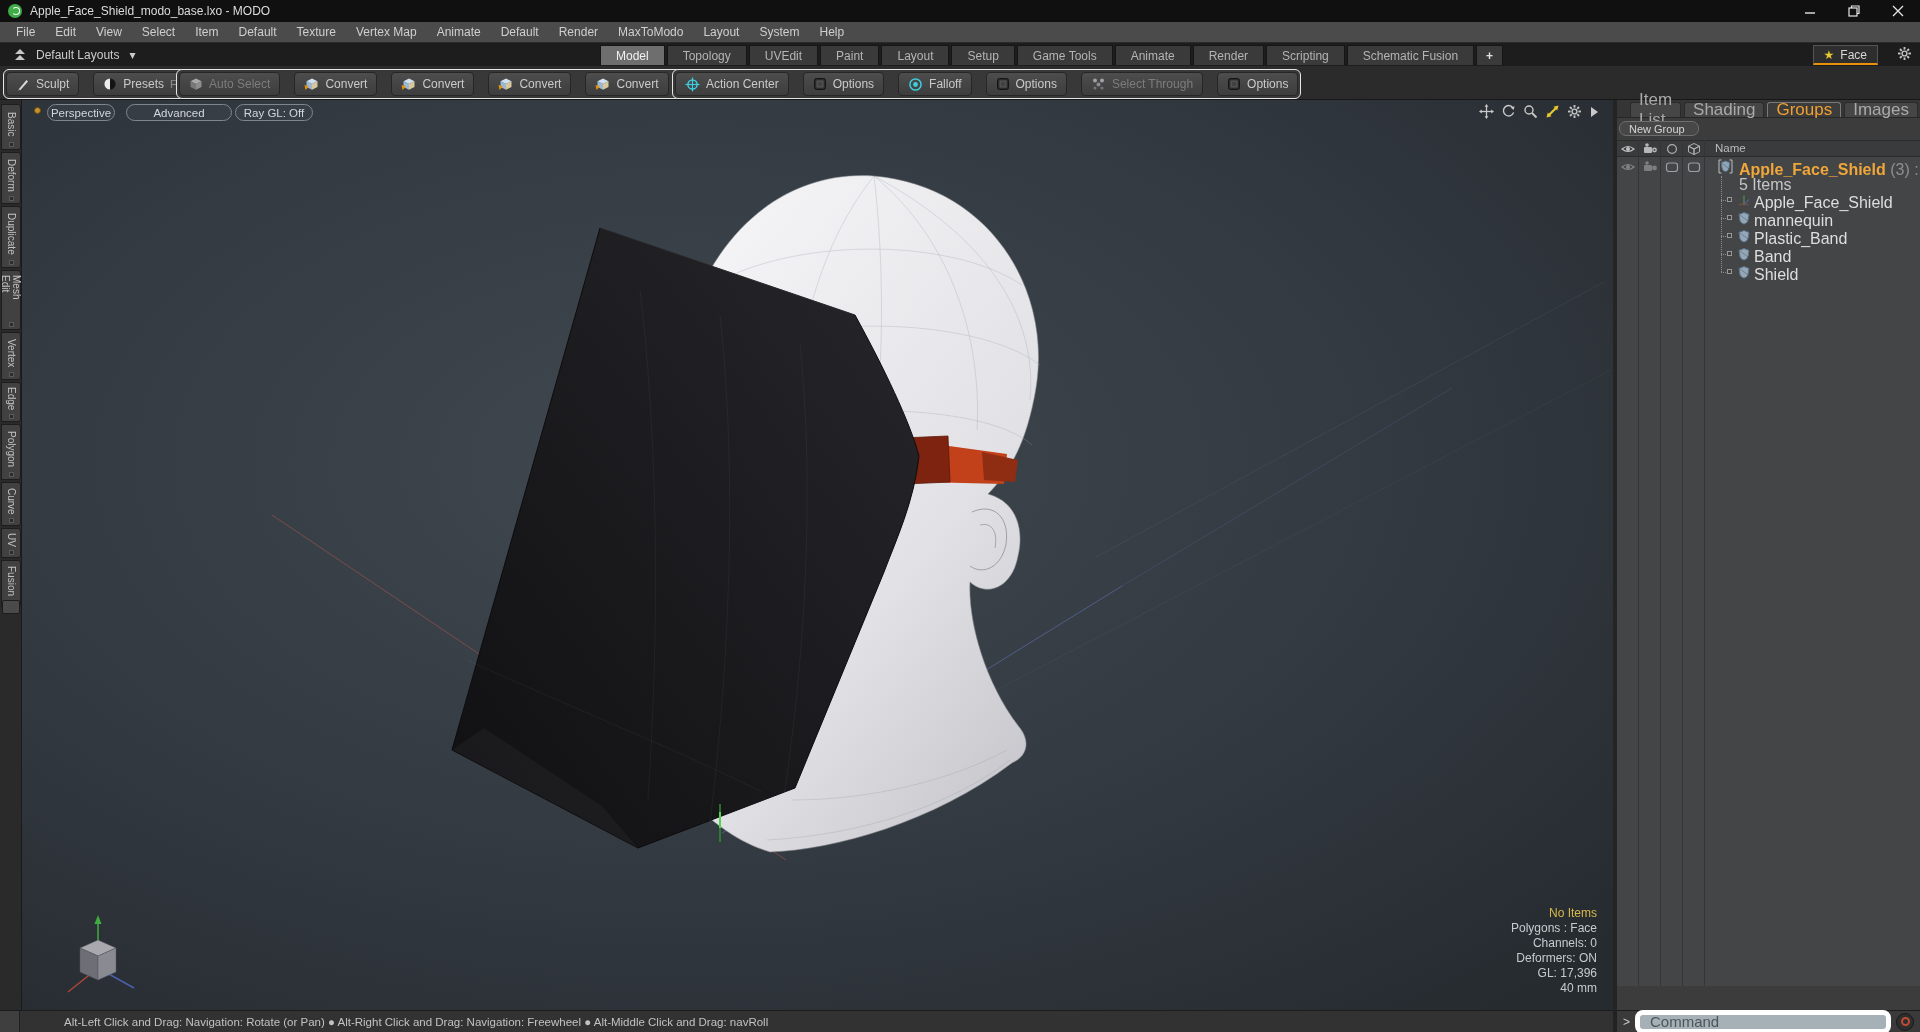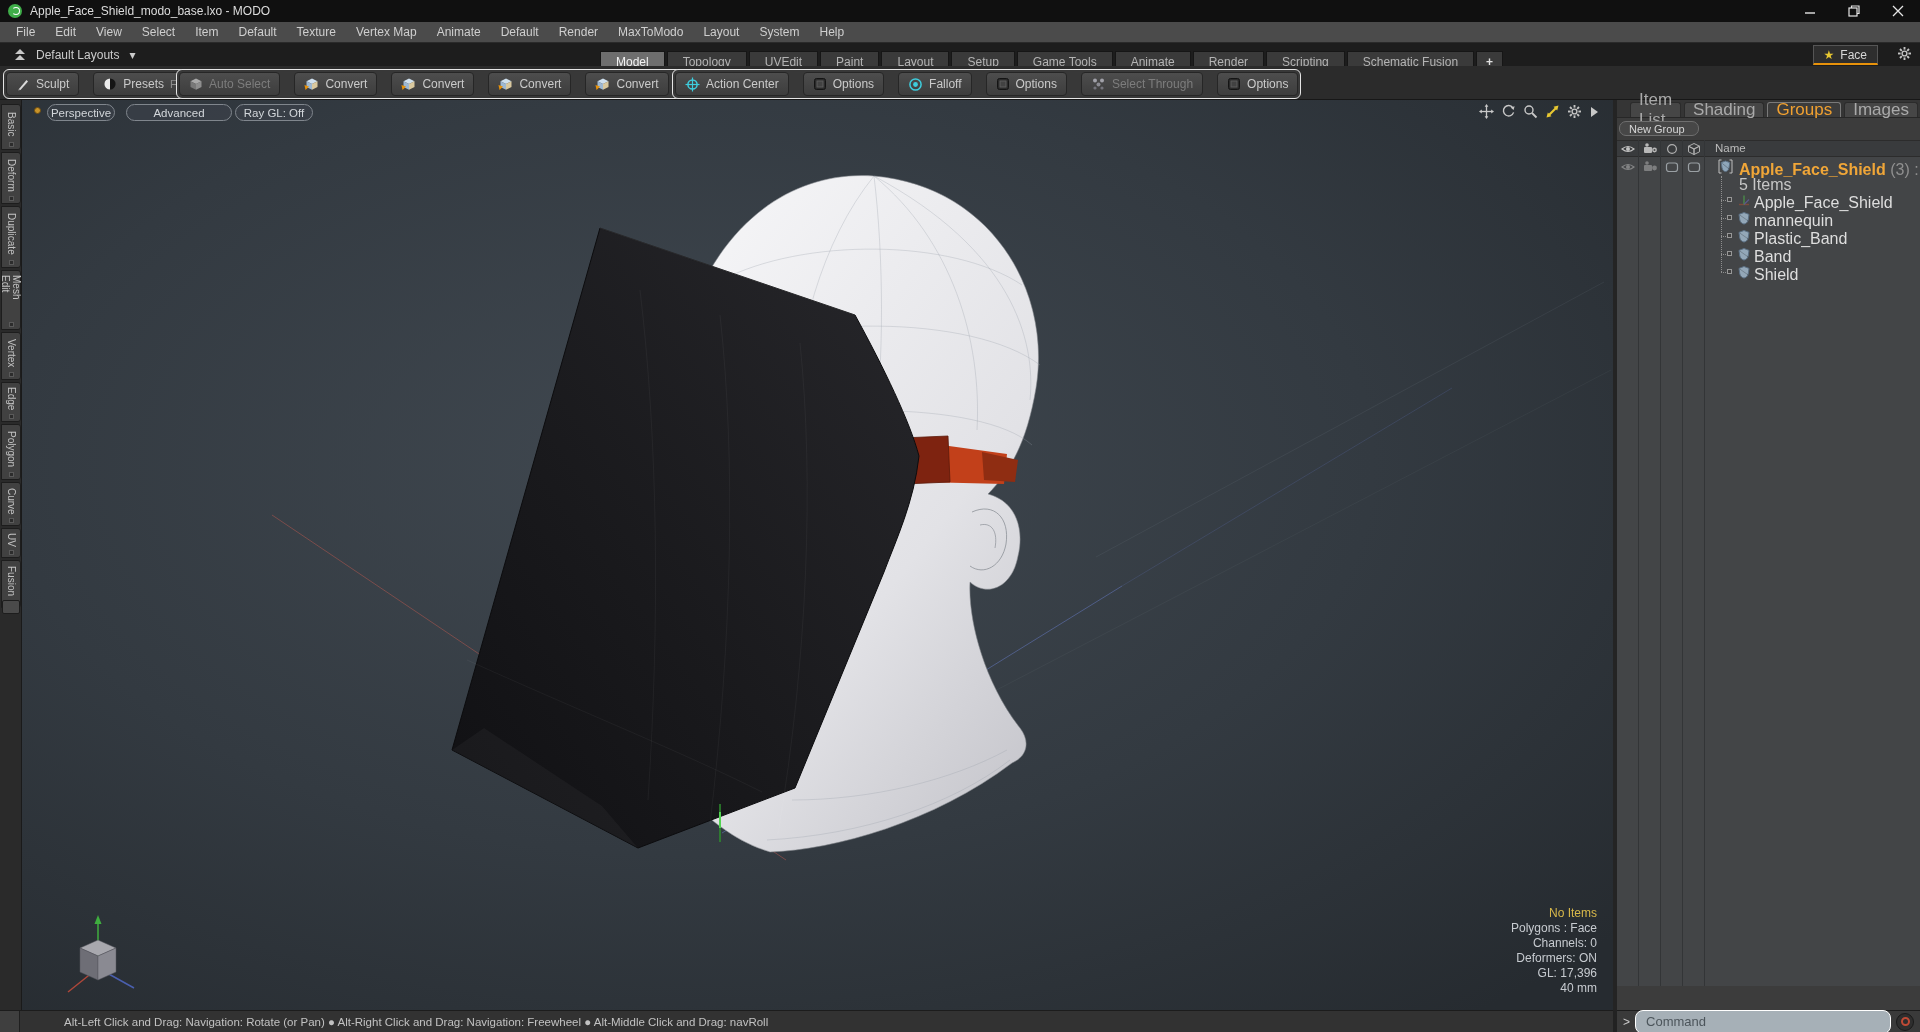--- a/index.html
+++ b/index.html
@@ -20,21 +20,21 @@
   #menubar { left:0; top:22px; width:1920px; height:21px; background:#4b4b4b; border-bottom:1px solid #2a2a2a;
     display:flex; align-items:center; gap:0; padding-left:6px; }
   #menubar span { color:#cfcfcf; font-size:12px; padding:0 10px; }
 
   
   #layoutrow { left:0; top:43px; width:1920px; height:23px; background:#1d1d1d; }
   #layouts-btn { position:absolute; left:8px; top:2px; height:19px; display:flex; align-items:center; gap:10px;
     color:#cccccc; font-size:12px; padding:0 6px; }
   #layout-tabs { position:absolute; left:600px; top:2px; display:flex; gap:2px; }
   .ltab { height:20px; padding:0 15px; background:#3a3a3a; border:1px solid #161616; border-bottom:none;
-    color:#b4b4b4; font-size:12px; display:flex; align-items:center;margin-top:6px; }
+    color:#b4b4b4; font-size:12px; display:flex; align-items:center; }
   .ltab.active { background:#6e6e6e; color:#f2f2f2; }
   .ltab.add { padding:0 9px; color:#e0e0e0; font-weight:bold; }
   #only-btn { position:absolute; right:42px; top:2px; height:20px; padding:0 10px; background:#2e2e2e;
     border:1px solid #555; border-bottom:2px solid #e8920a; color:#d8d8d8; font-size:12px;
     display:flex; align-items:center; gap:6px; }
   #only-btn .star { color:#e8c832; font-size:12px; }
   #layout-gear { position:absolute; right:8px; top:3px; }
 
   
   #toolbar { left:0; top:66px; width:1920px; height:34px; background:#2b2b2b; border-bottom:1px solid #171717; }
@@ -105,22 +105,22 @@
   #items-count { color:#c6c6c6; }
 
   
   #statusbar { left:0; top:1010px; width:1613px; height:22px; background:#323232; border-top:1px solid #1c1c1c;
     display:flex; align-items:center; }
   #statusbar .corner { width:20px; height:21px; background:#3f3f3f; border-right:1px solid #1f1f1f; }
   #statusbar .txt { margin-left:44px; font-size:11.5px; color:#c2c2c2; }
   #cmdbar { left:1617px; top:1010px; width:303px; height:22px; background:#3a3a3a; border-top:1px solid #1c1c1c;
     display:flex; align-items:center; gap:5px; padding:0 6px; }
   #cmdbar .prompt { color:#cccccc; font-size:12px; }
-  #cmd-input { flex:1; height:24px; background:#a6b0b7; border:1px solid #ffffff; border-radius:8px;
-    font-size:13px; color:#30363a; padding:0 10px; font-family:"Liberation Sans",sans-serif; outline:none; }
+  #cmd-input { flex:1; height:24px; background:#a6b0b7; border:5px solid #ffffff; border-radius:8px;
+    font-size:15px; color:#30363a; padding:0 10px; font-family:"Liberation Sans",sans-serif; outline:none; }
   #cmd-input::placeholder { color:#4c555b; }
   #rec-btn { width:18px; height:18px; border-radius:9px; background:#2e2e2e; border:1px solid #1a1a1a;
     display:flex; align-items:center; justify-content:center; }
   #rec-btn i { width:9px; height:9px; border-radius:50%; border:2px solid #bf4a35; }
 </style>
 </head>
 <body>
 
 <div class="abs" id="titlebar">
   <span class="logo"></span>

